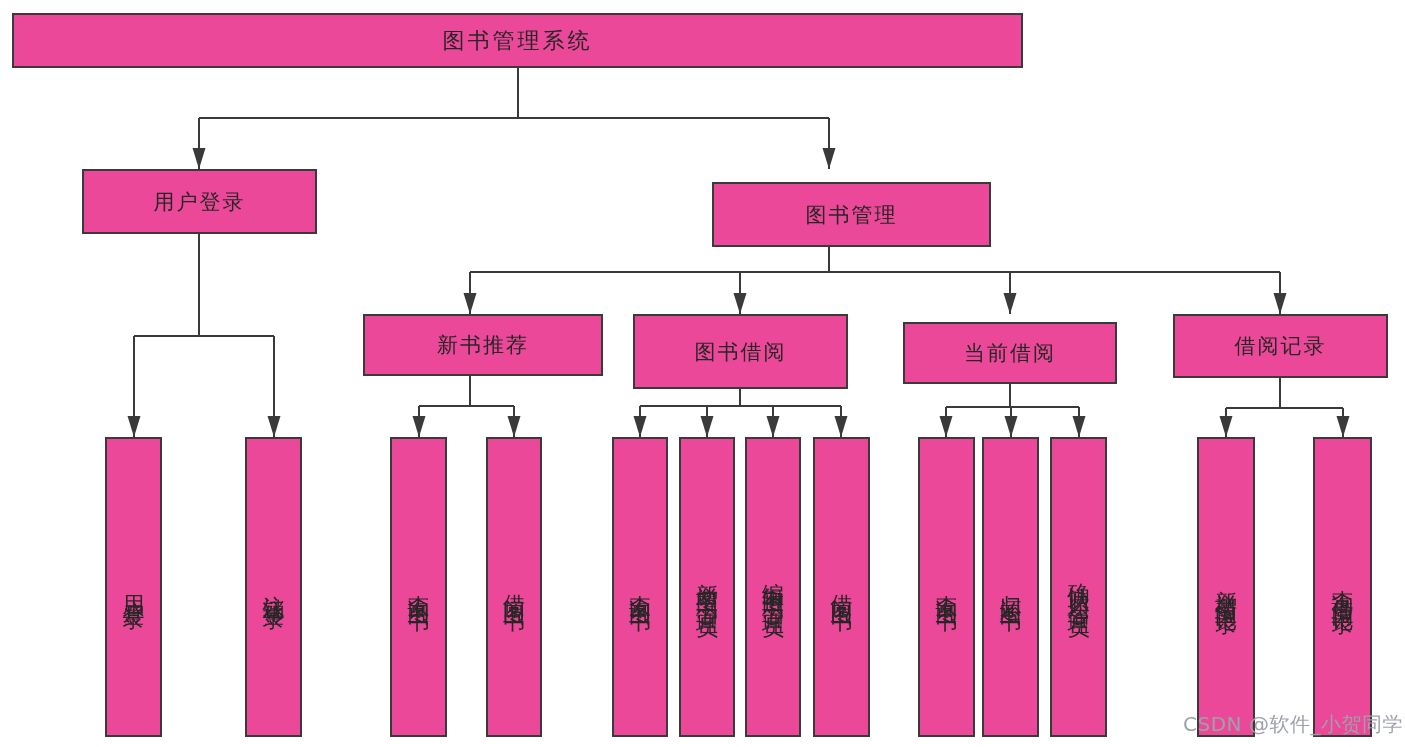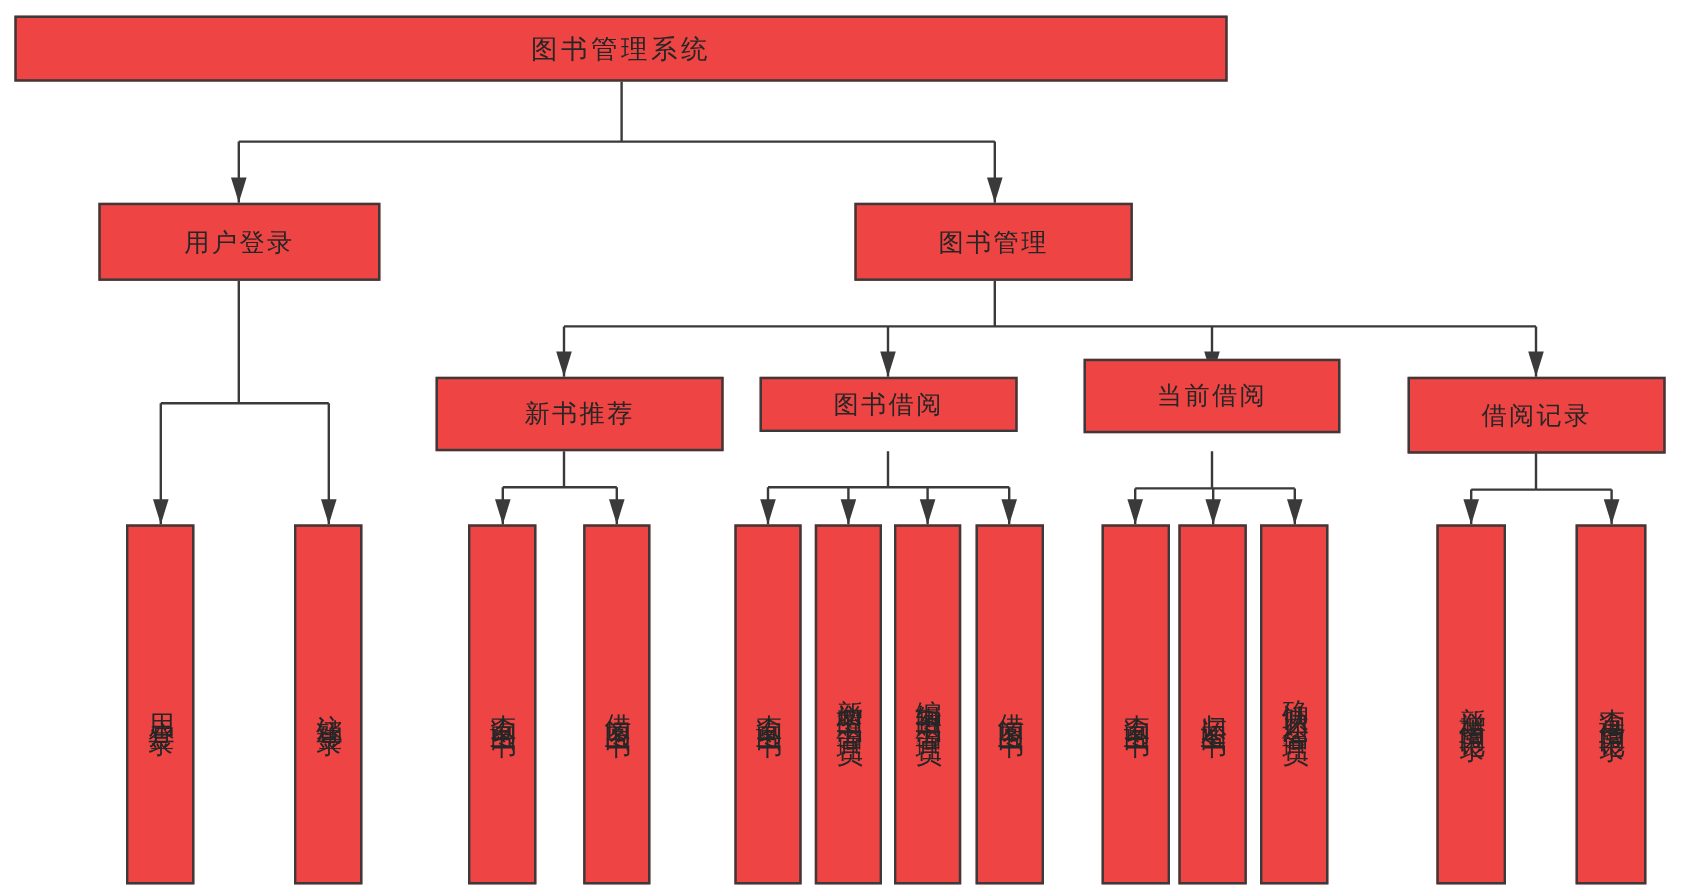--- a/index.html
+++ b/index.html
@@ -16,21 +16,21 @@
     position: absolute;
     left: 0; top: 0;
     width: 1405px; height: 747px;
     color: var(--line, #3a3a3a);
     z-index: 1;
   }
   .box {
     position: absolute;
     box-sizing: border-box;
     border: 2px solid var(--line, #3a3a3a);
-    background: #ef4444;
+    background: #ec4899;
     display: flex;
     align-items: center;
     justify-content: center;
     z-index: 2;
   }
   .h-label { font-size: 21px; letter-spacing: 2px; white-space: nowrap; }
   .root-label { font-size: 22px; letter-spacing: 3px; }
   .leaf {
     writing-mode: vertical-rl;
     text-orientation: mixed;
@@ -104,31 +104,31 @@
     </g>
   </svg>
 
   <div class="box root-label" style="left:12px; top:13px; width:1011px; height:55px;">
     <span>图书管理系统</span>
   </div>
 
   <div class="box h-label" style="left:82px; top:169px; width:235px; height:65px;">
     <span>用户登录</span>
   </div>
-  <div class="box h-label" style="left:712px; top:169px; width:232px; height:65px;">
+  <div class="box h-label" style="left:712px; top:182px; width:279px; height:65px;">
     <span>图书管理</span>
   </div>
 
   <div class="box h-label" style="left:363px; top:314px; width:240px; height:62px;">
     <span>新书推荐</span>
   </div>
-  <div class="box h-label" style="left:633px; top:314px; width:215px; height:46px;">
+  <div class="box h-label" style="left:633px; top:314px; width:215px; height:75px;">
     <span>图书借阅</span>
   </div>
-  <div class="box h-label" style="left:903px; top:299px; width:214px; height:62px;">
+  <div class="box h-label" style="left:903px; top:322px; width:214px; height:62px;">
     <span>当前借阅</span>
   </div>
   <div class="box h-label" style="left:1173px; top:314px; width:215px; height:64px;">
     <span>借阅记录</span>
   </div>
 
   <div class="box leaf" style="left:105px; top:437px; width:57px; height:300px;">
     <span>用户登录</span>
   </div>
   <div class="box leaf" style="left:245px; top:437px; width:57px; height:300px;">
@@ -165,14 +165,15 @@
     <span>确认归还（管理员）</span>
   </div>
 
   <div class="box leaf" style="left:1197px; top:437px; width:58px; height:300px;">
     <span>新增借阅记录</span>
   </div>
   <div class="box leaf" style="left:1313px; top:437px; width:59px; height:300px;">
     <span>查询借阅记录</span>
   </div>
 
+  <div class="watermark">CSDN @软件_小贺同学</div>
 
 </div>
 
 </body></html>

